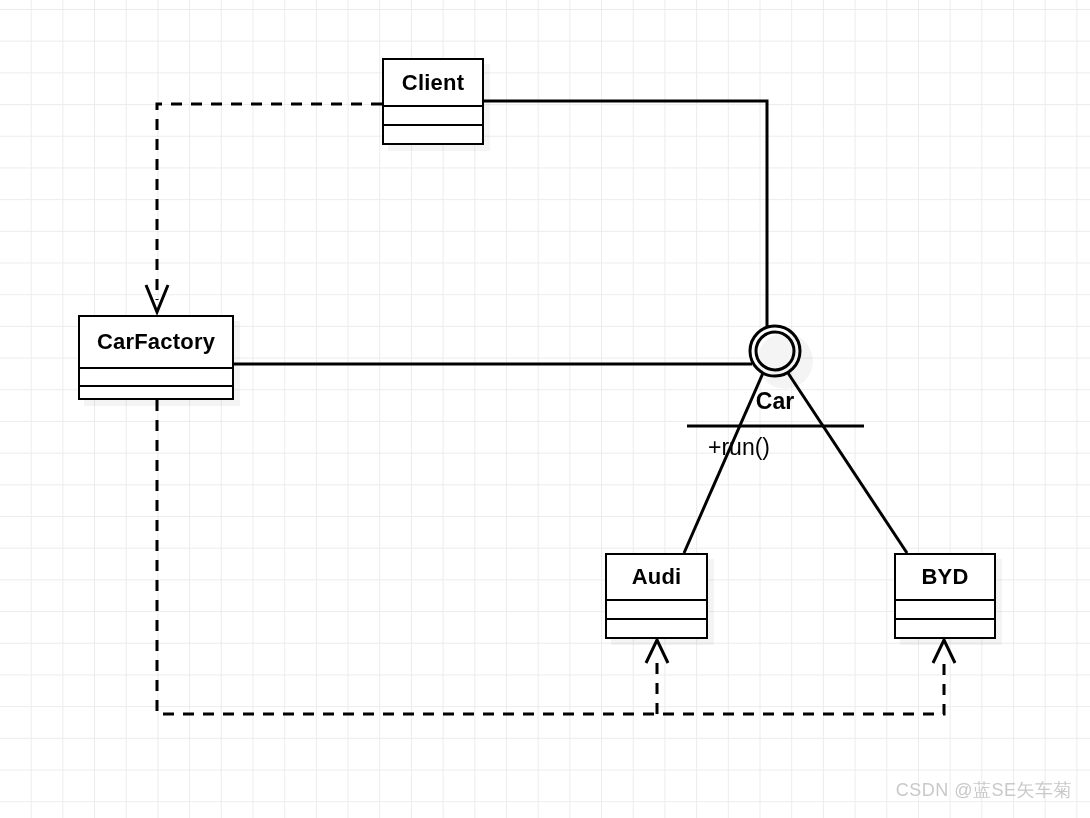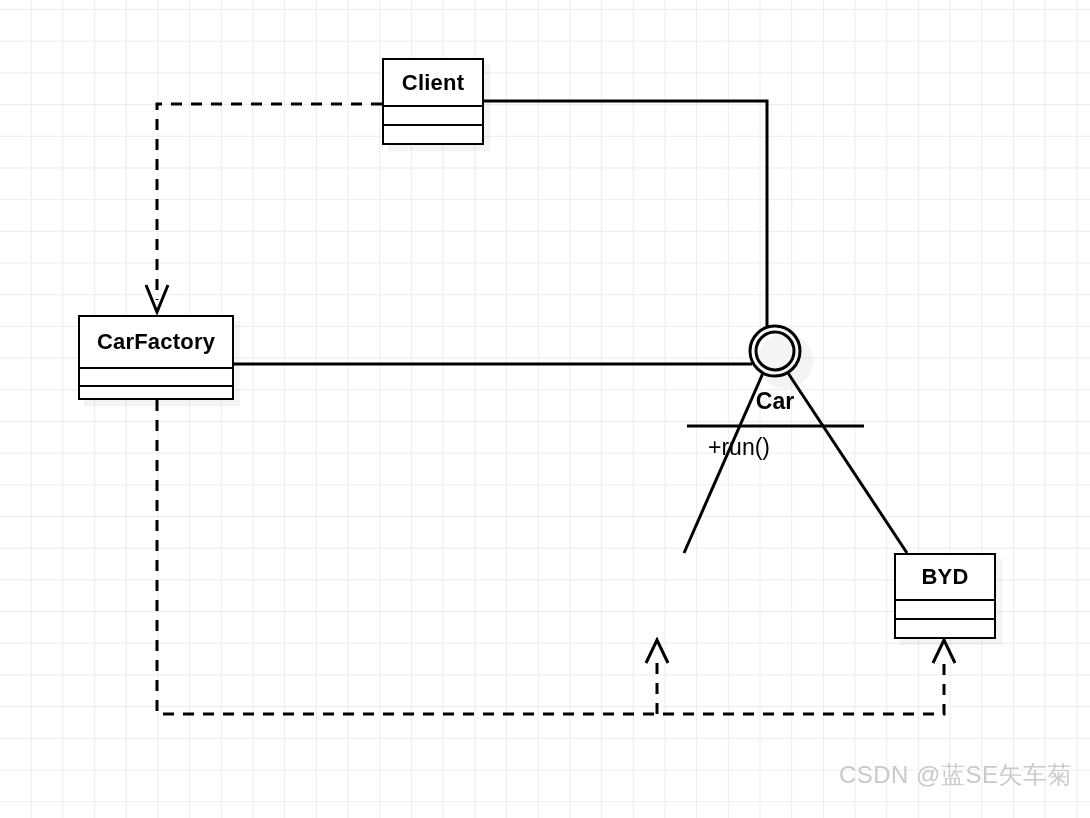--- a/index.html
+++ b/index.html
@@ -61,23 +61,23 @@
   }
   .iface-op {
     position: absolute;
     font-weight: normal;
     color: #000000;
     white-space: nowrap;
   }
   .watermark {
     position: absolute;
     right: 18px;
-    bottom: 27px;
+    bottom: 16px;
     color: #c9c9c9;
-    font-size: 24px;
+    font-size: 18px;
     letter-spacing: 0.5px;
     white-space: nowrap;
     user-select: none;
   }
   .circle-shadow {
     position: absolute;
     border-radius: 50%;
     background: rgba(0,0,0,0.045);
   }
 </style>
@@ -135,20 +135,27 @@
   </div>
 
   <div class="uml-class" style="left:78px; top:315px; width:156px; height:85px;">
     <div class="uml-name-compartment" style="height:52px; font-size:22px;">
       <span>CarFactory</span>
     </div>
     <div class="uml-attr-compartment" style="height:18px;"></div>
     <div class="uml-op-compartment" style="height:17px;"></div>
   </div>
 
+  <div class="uml-class" style="left:605px; top:553px; width:103px; height:86px;">
+    <div class="uml-name-compartment" style="height:46px; font-size:22px;">
+      <span>Audi</span>
+    </div>
+    <div class="uml-attr-compartment" style="height:19px;"></div>
+    <div class="uml-op-compartment" style="height:17px;"></div>
+  </div>
 
   <div class="uml-class" style="left:894px; top:553px; width:102px; height:86px;">
     <div class="uml-name-compartment" style="height:46px; font-size:22px;justify-content:center;">
       <span>BYD</span>
     </div>
     <div class="uml-attr-compartment" style="height:19px;"></div>
     <div class="uml-op-compartment" style="height:17px;"></div>
   </div>
 
   <div class="iface-label" style="left:775px; top:388px; transform:translateX(-50%); font-size:23px;">

